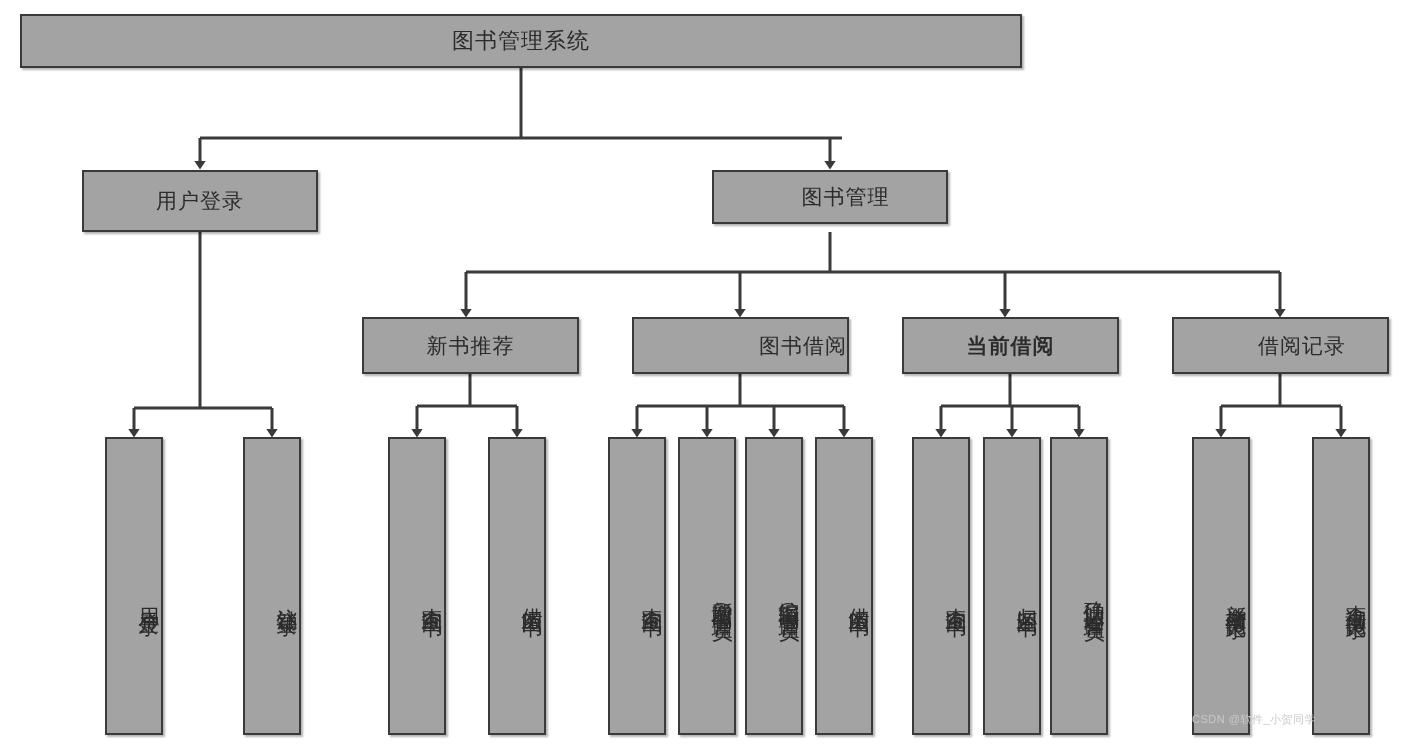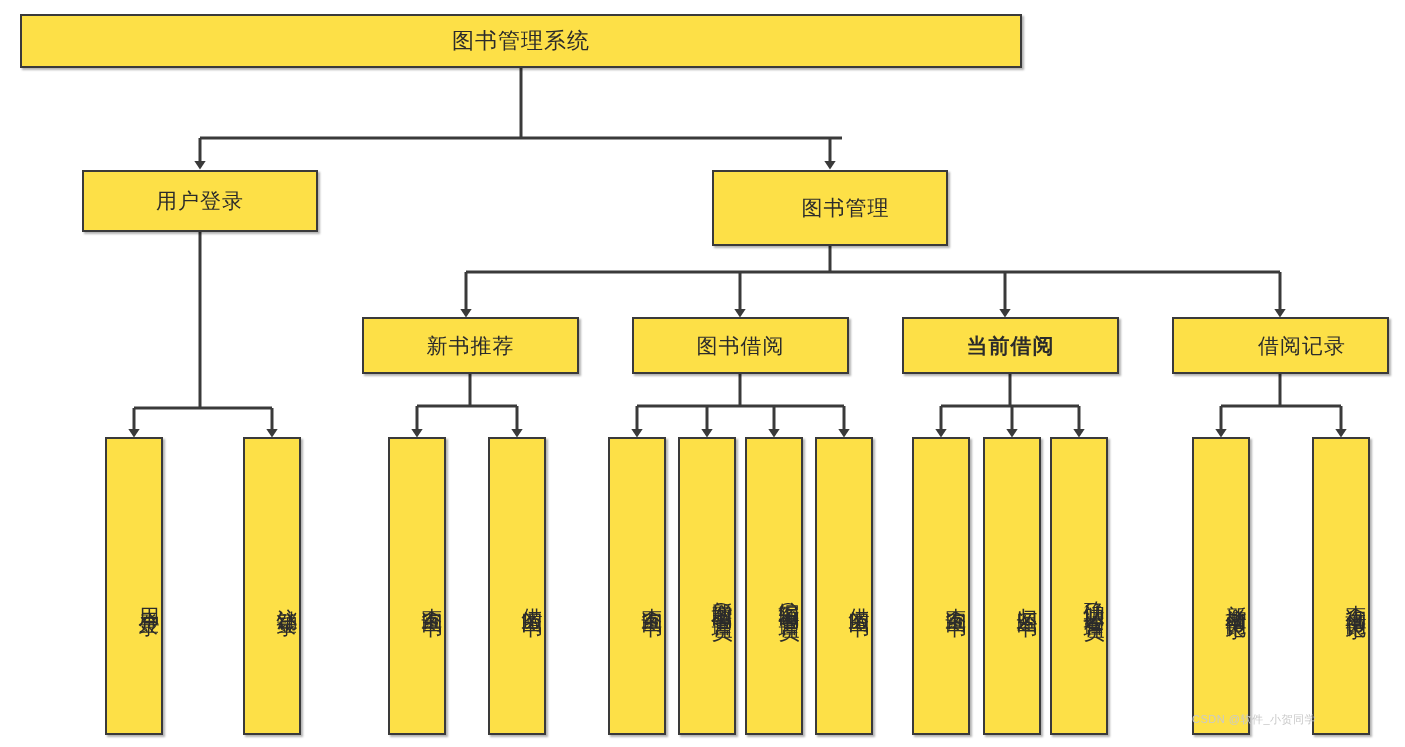--- a/index.html
+++ b/index.html
@@ -21,21 +21,21 @@
     position: absolute;
     left: 0;
     top: 0;
     width: 1405px;
     height: 747px;
     pointer-events: none;
   }
   .node {
     position: absolute;
     box-sizing: border-box;
-    background: #fde047;
+    background: #a3a3a3;
     border: 2px solid #3a3a3a;
     box-shadow: 2px 2px 2px rgba(0,0,0,0.30);
     display: flex;
     align-items: center;
     justify-content: center;
     color: #2b2b2b;
   }
   .node.horiz {
     font-size: 21px;
     letter-spacing: 1px;
@@ -125,28 +125,28 @@
     </g>
   </svg>
 
   <div class="node horiz root" style="left:20px; top:14px; width:1002px; height:54px;">
     <span>图书管理系统</span>
   </div>
 
   <div class="node horiz" style="left:82px; top:170px; width:236px; height:62px;">
     <span>用户登录</span>
   </div>
-  <div class="node horiz" style="left:712px; top:170px; width:236px; height:76px;padding-left:31px;">
+  <div class="node horiz" style="left:712px; top:170px; width:236px; height:54px;padding-left:31px;">
     <span>图书管理</span>
   </div>
 
   <div class="node horiz" style="left:362px; top:317px; width:217px; height:57px;">
     <span>新书推荐</span>
   </div>
-  <div class="node horiz" style="left:632px; top:317px; width:217px; height:57px;">
+  <div class="node horiz" style="left:632px; top:317px; width:217px; height:57px;justify-content:flex-end;">
     <span>图书借阅</span>
   </div>
   <div class="node horiz" style="left:902px; top:317px; width:217px; height:57px;font-weight:bold;">
     <span>当前借阅</span>
   </div>
   <div class="node horiz" style="left:1172px; top:317px; width:217px; height:57px;padding-left:43px;">
     <span>借阅记录</span>
   </div>
 
   <div class="node vert" style="left:105px; top:437px; width:58px; height:298px;">

